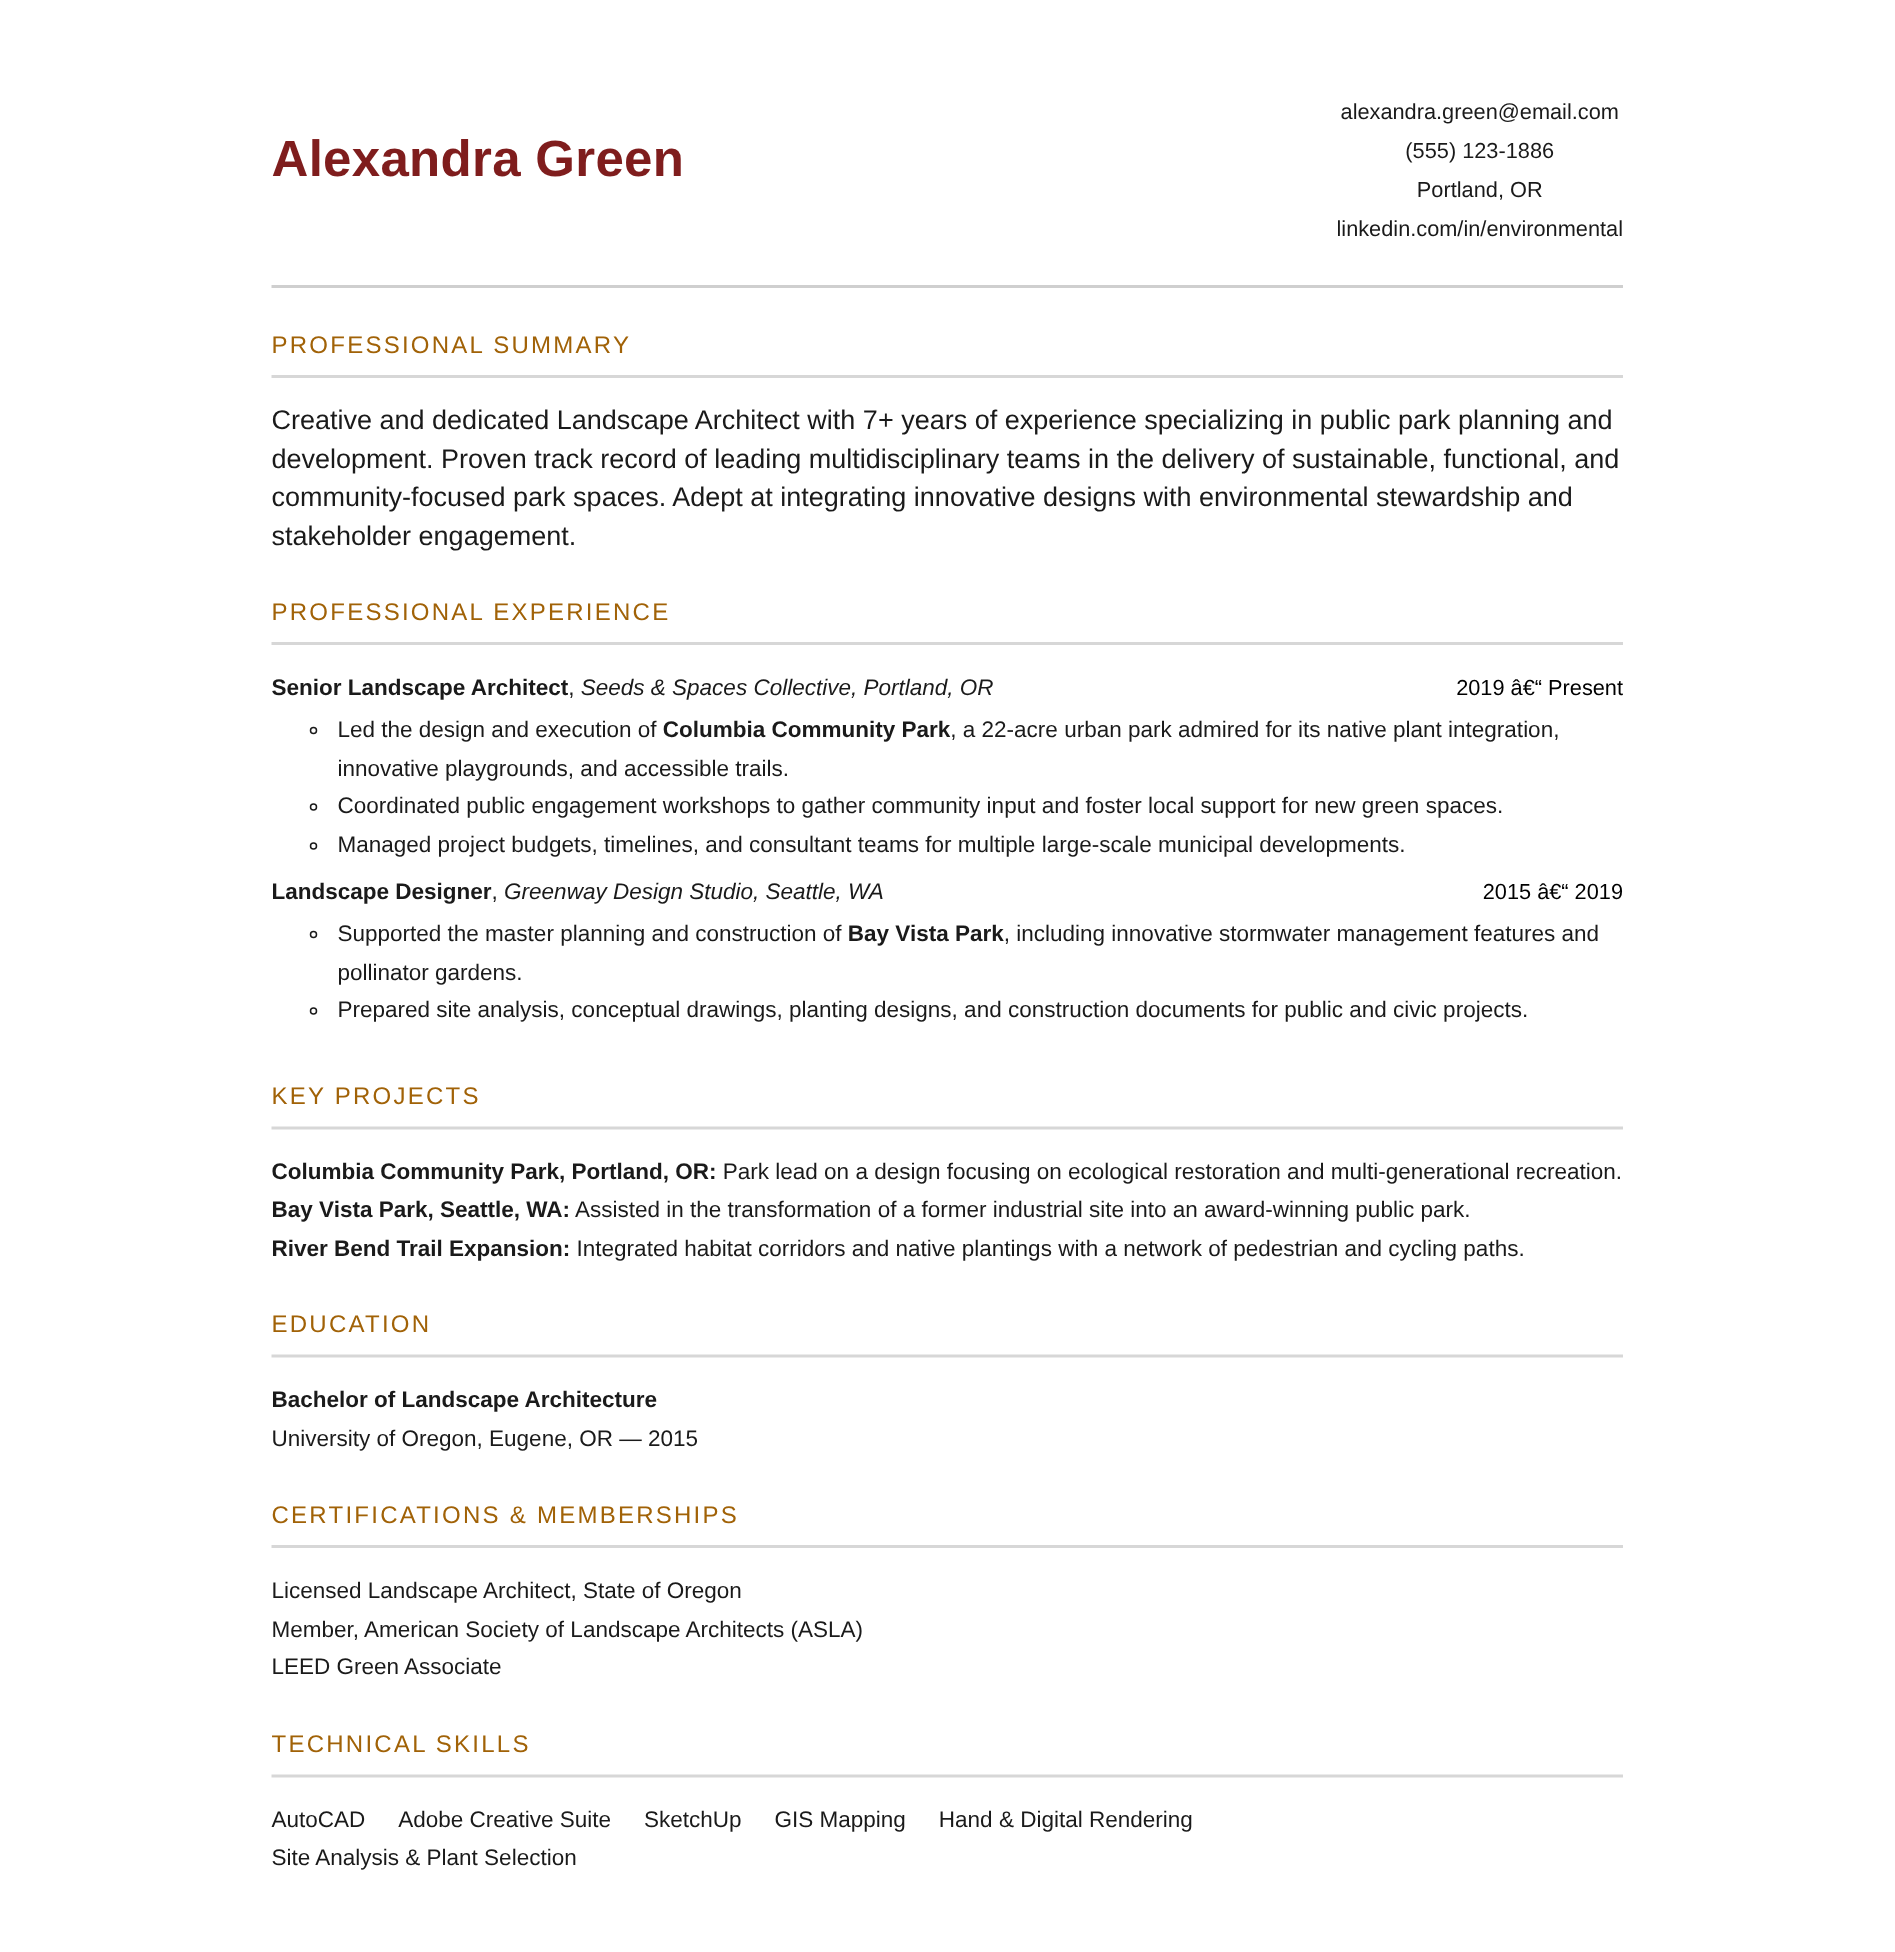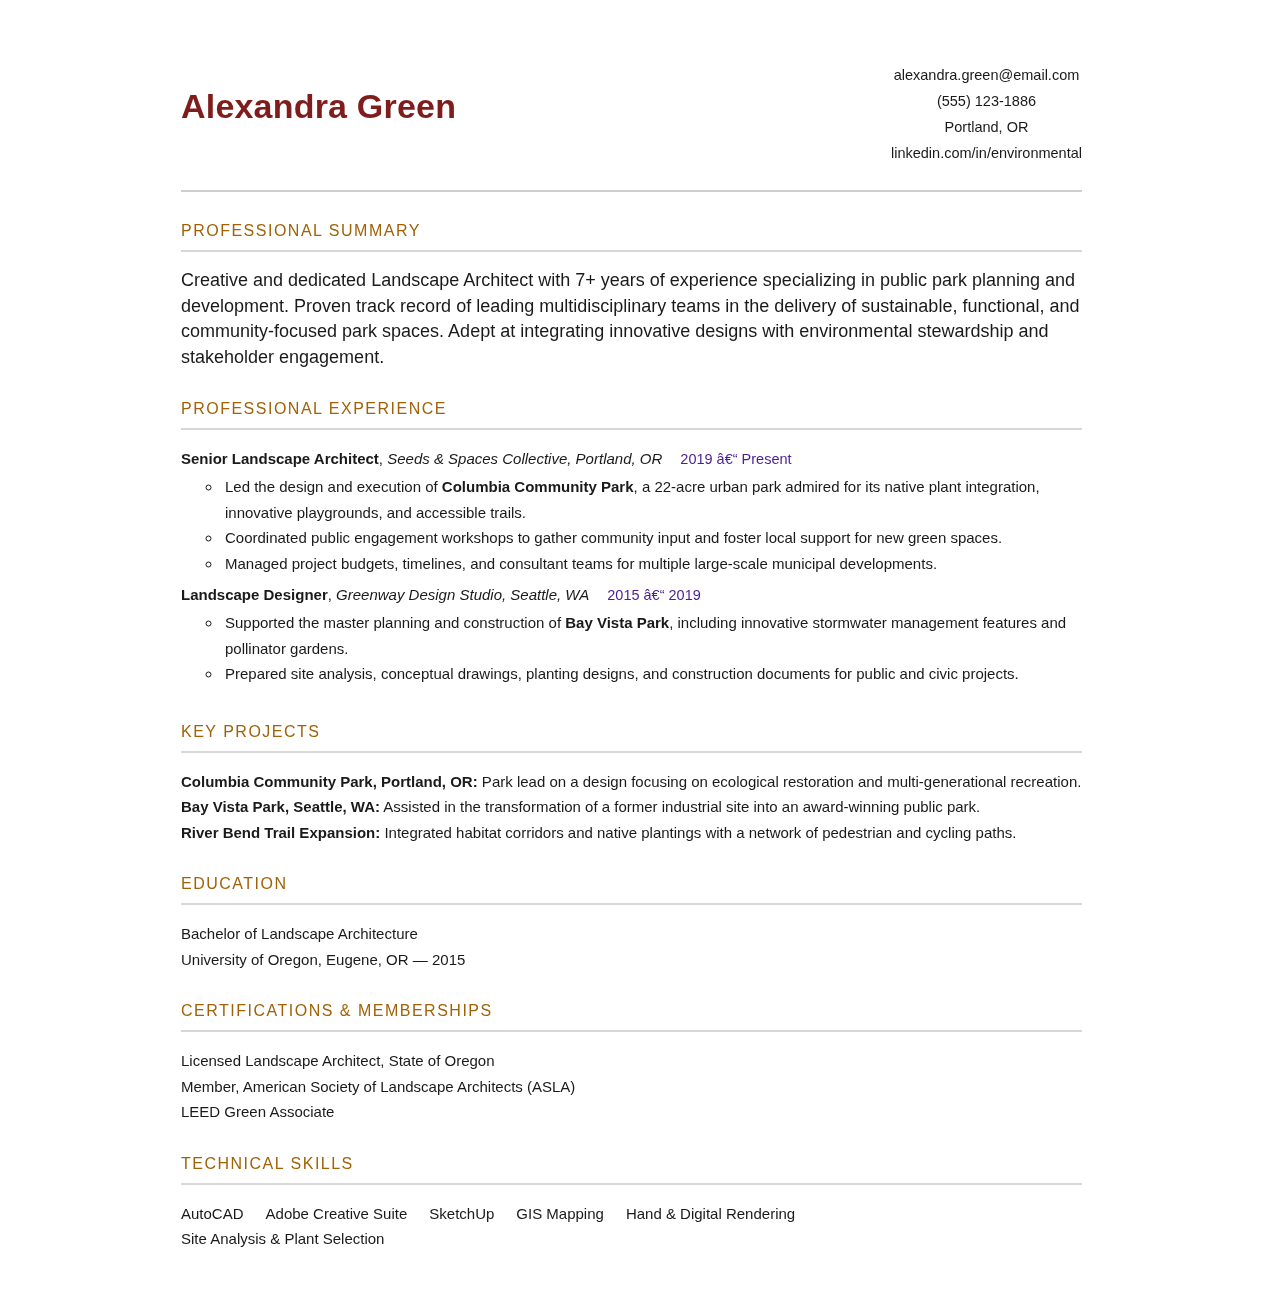--- a/index.html
+++ b/index.html
@@ -75,32 +75,33 @@
     font-size: 18px;
     line-height: 25.5px;
     margin: 0;
     color: #1a1a1a;
   }
 
   
   .job { margin-bottom: 2px; }
   .job-head {
     display: flex;
+    justify-content: space-between;
     align-items: baseline;
     font-size: 15px;
     line-height: 25px;
   }
   .job-heading-left { color: #1a1a1a; }
   .job-title { font-weight: bold; }
   .job-company { font-style: italic; }
   .job-dates {
     font-size: 14.5px;
     white-space: nowrap;
     padding-left: 18px;
-    color: #4c1d95;
+    color: #000000;
   }
   ul.bullets {
     list-style: circle;
     margin: 2px 0 6px 0;
     padding-left: 41px;
   }
   ul.bullets li {
     font-size: 15px;
     line-height: 25.5px;
     padding-left: 3px;
@@ -112,21 +113,21 @@
   .project {
     font-size: 15px;
     line-height: 25.5px;
     margin: 0;
   }
   .project .project-label { font-weight: bold; }
 
   
   .edu-degree {
     font-size: 15px;
-    font-weight: normal;
+    font-weight: bold;
     line-height: 25.5px;
     margin: 0;
   }
   .edu-school {
     font-size: 15px;
     line-height: 25.5px;
     margin: 0;
   }
 
   

